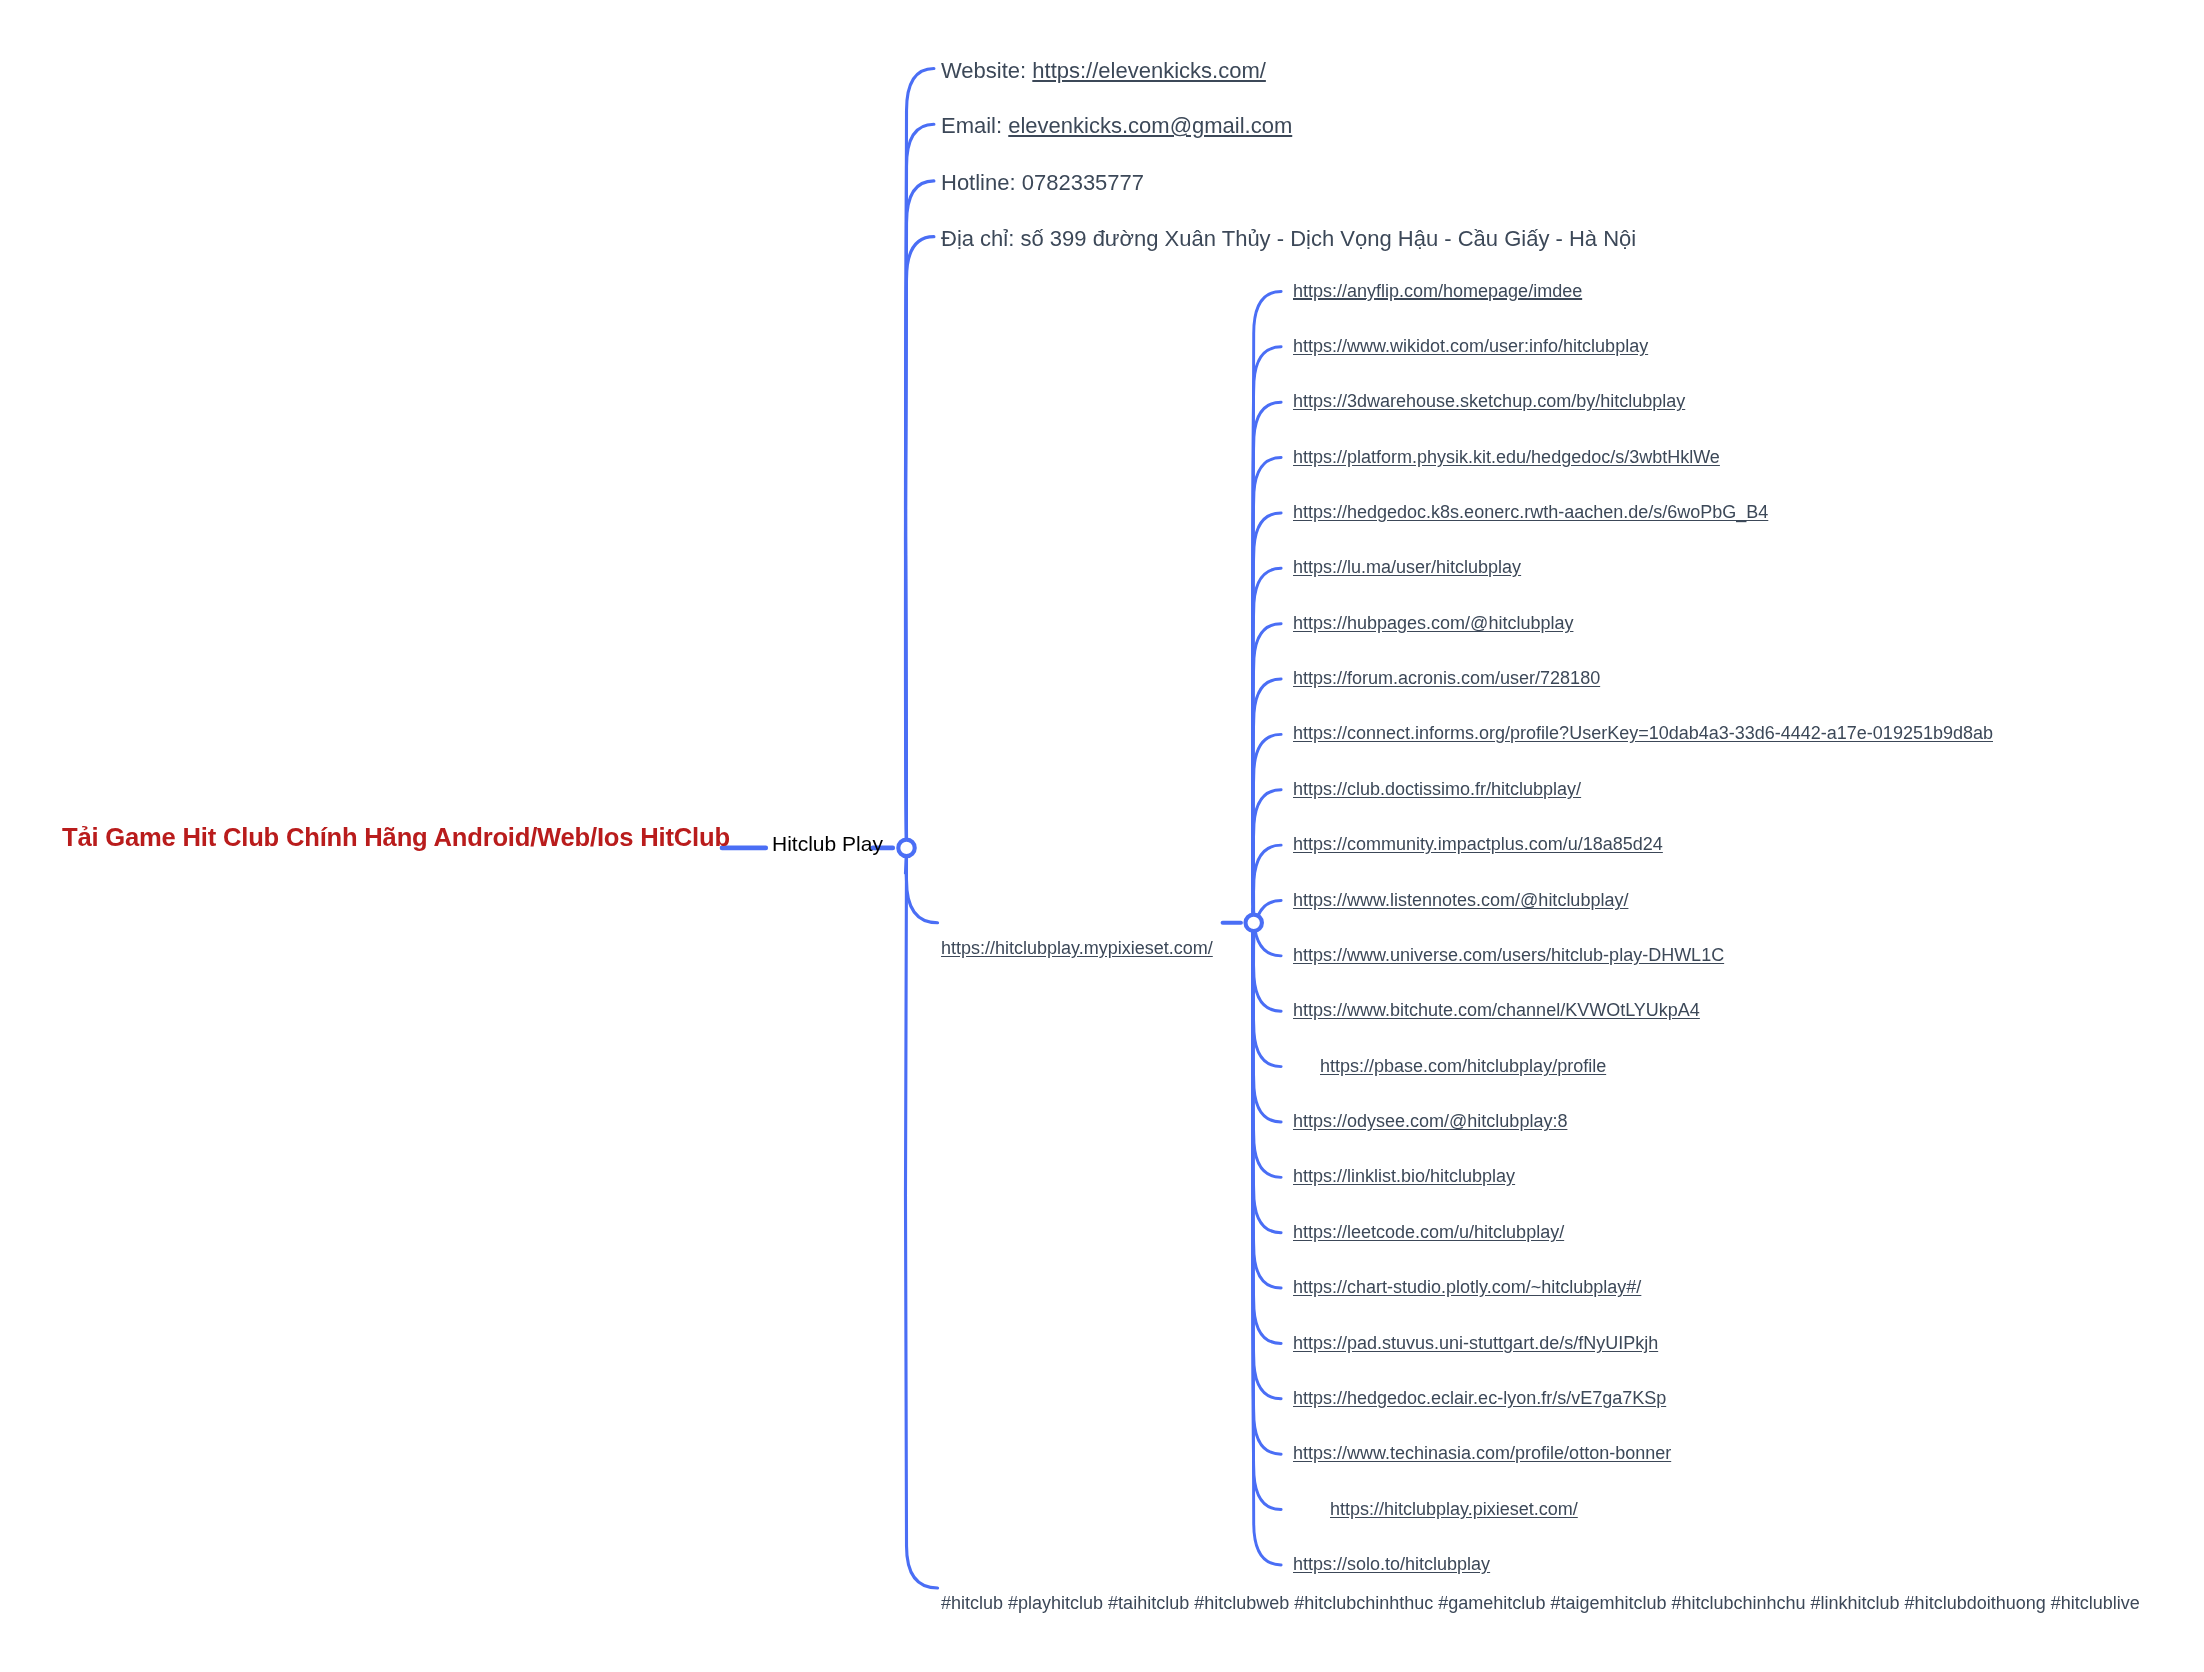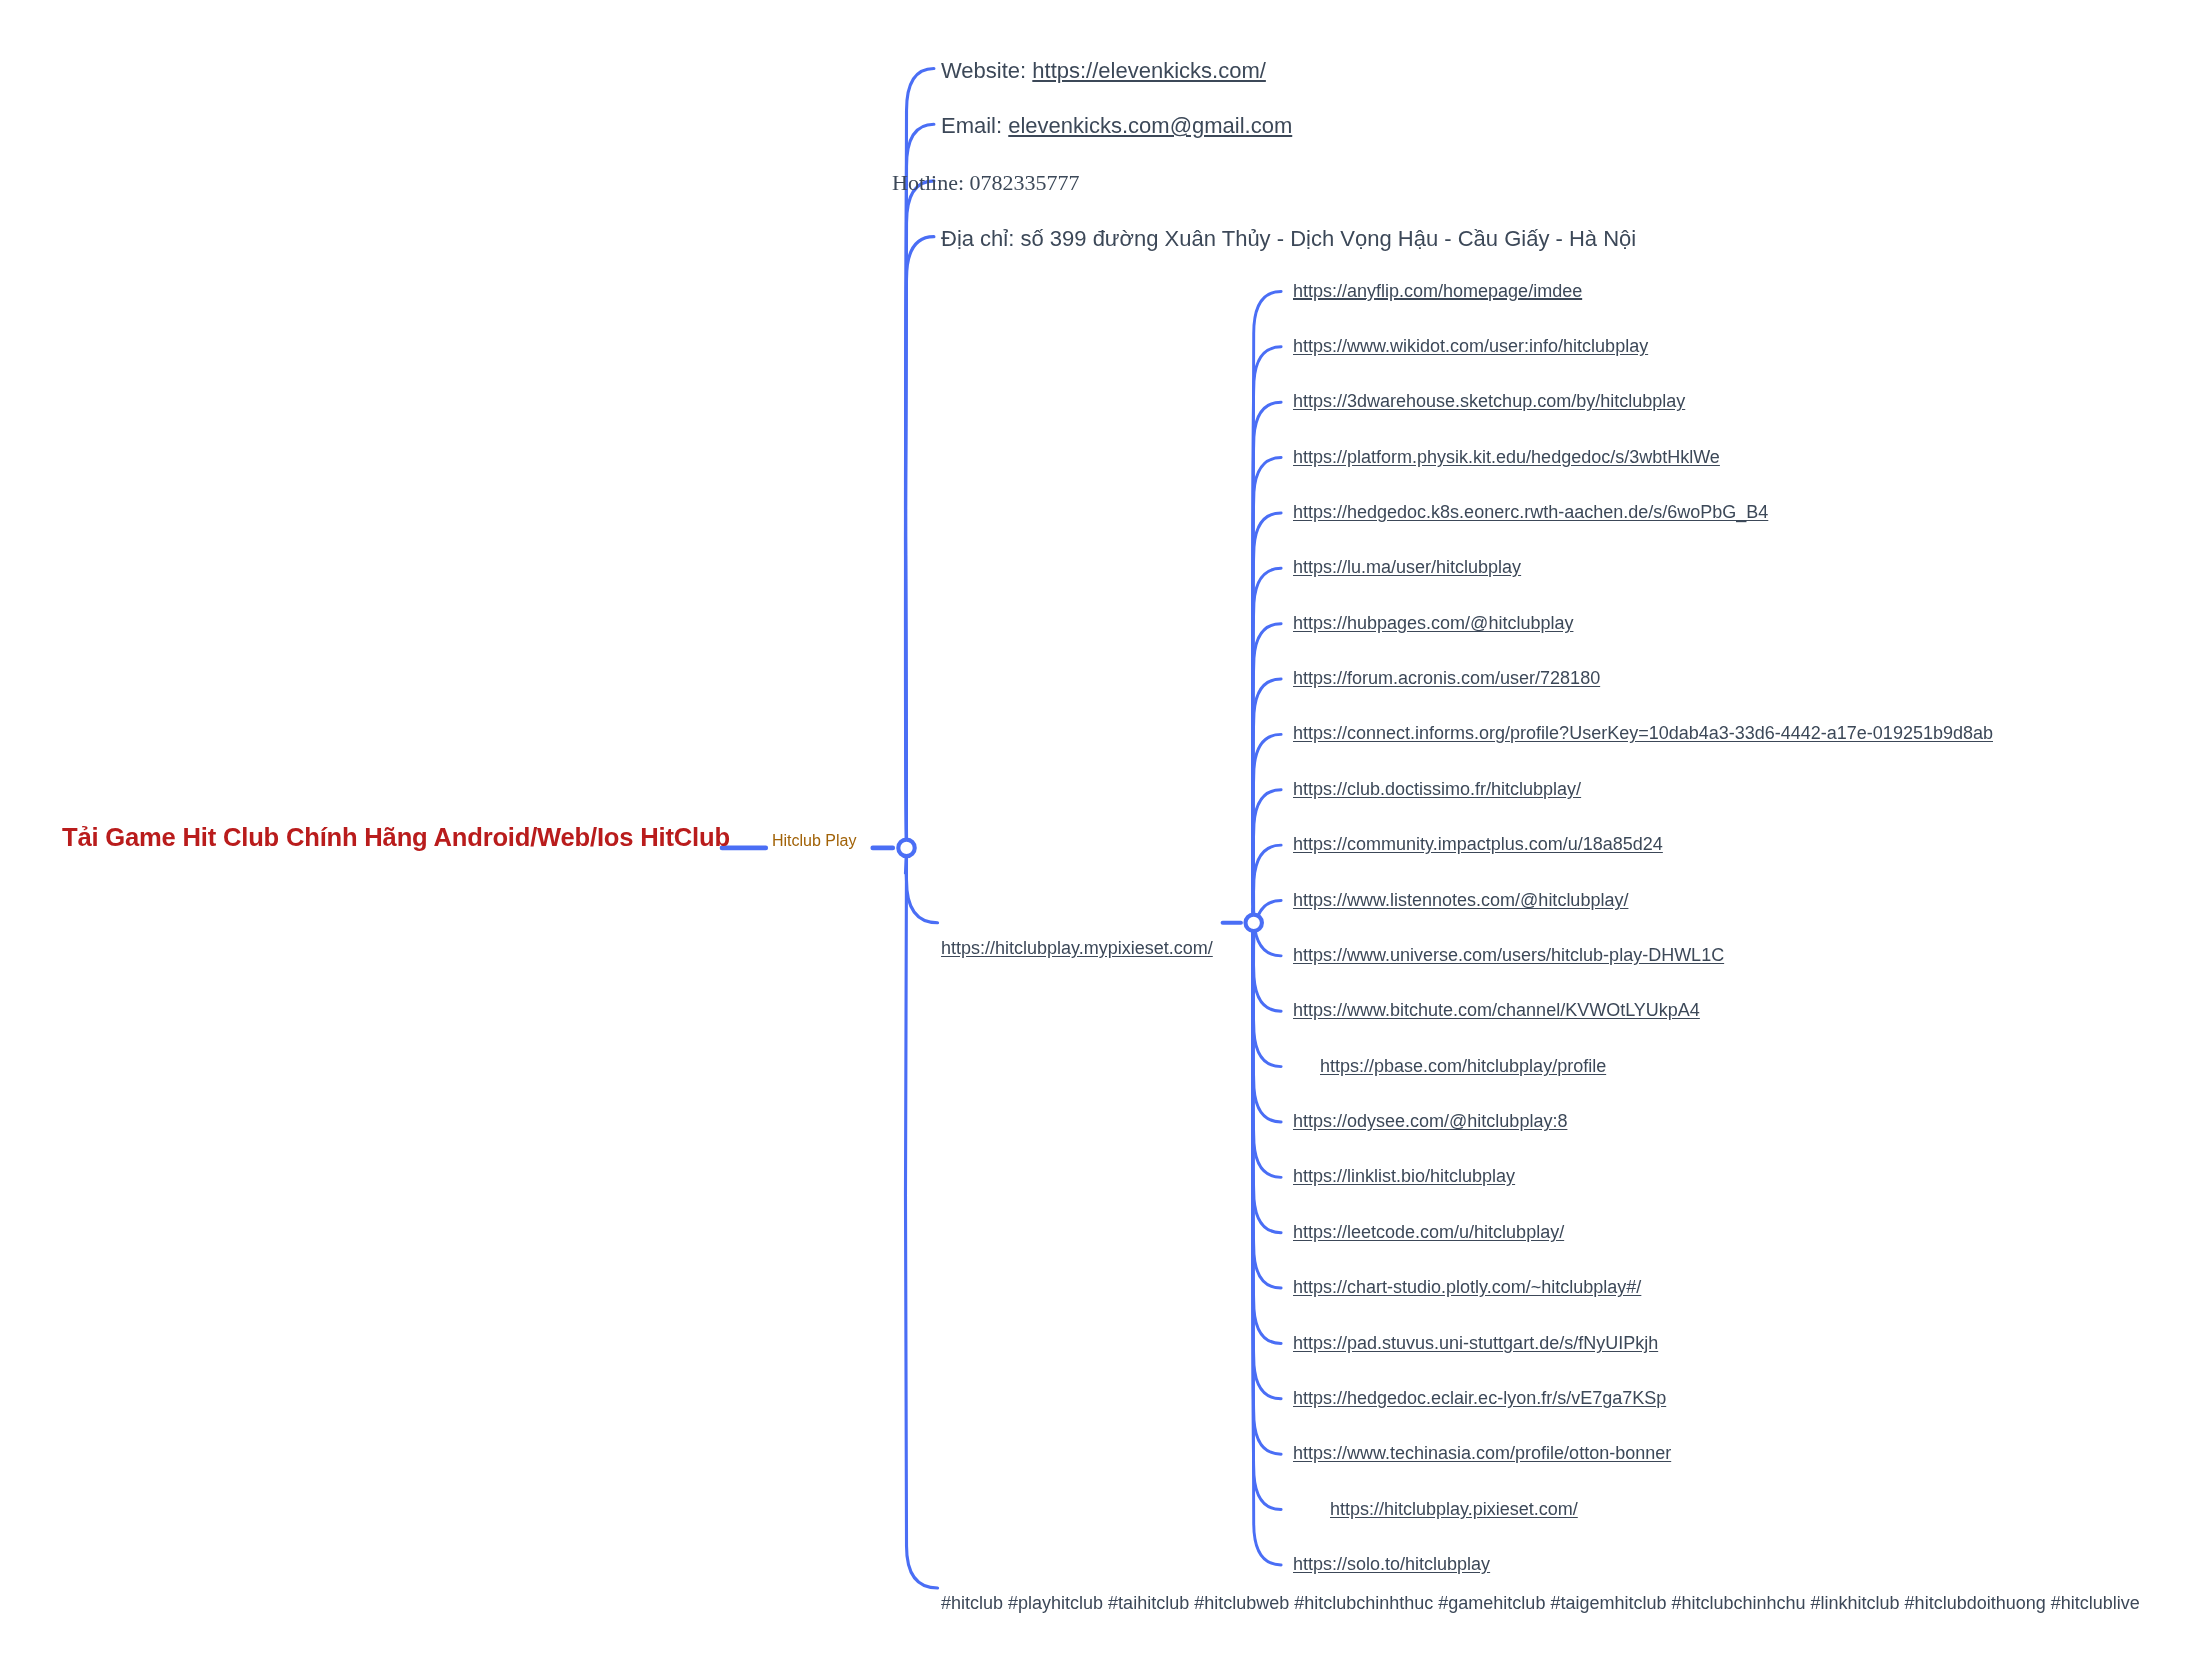--- a/index.html
+++ b/index.html
@@ -40,22 +40,22 @@
     font-size: 25.6px;
     font-weight: bold;
     letter-spacing: -0.2px;
     color: #b91c1c;
   }
 
   
   #l1-label {
     left: 772px;
     top: 831px;
-    font-size: 16px;
-    color: #a16207;
+    font-size: 21px;
+    color: #000000;
   }
 
   
   .l2 {
     font-size: 22px;
     color: #3c4858;
   }
   .l2 .lnk,
   .l3 .lnk,
   .l2-url .lnk {
@@ -140,21 +140,21 @@
 
   <div class="node-text" id="root-node">Tải Game Hit Club Chính Hãng Android/Web/Ios HitClub</div>
 
   <div class="node-text" id="l1-label">Hitclub Play</div>
 
   <div class="toggle-hit" id="l1-toggle" style="left:891px; top:832px;"></div>
 
   <div id="contacts-layer">
       <div class="node-text l2" style="left: 941px; top: 58px;"><span>Website: </span><span class="lnk">https://elevenkicks.com/</span></div>
       <div class="node-text l2" style="left: 941px; top: 113px;"><span>Email: </span><span class="lnk">elevenkicks.com@gmail.com</span></div>
-      <div class="node-text l2" style="left: 892px; top: 170px; font-family: Liberation Serif, serif;"><span>Hotline: 0782335777</span></div>
+      <div class="node-text l2" style="left: 941px; top: 170px;"><span>Hotline: 0782335777</span></div>
       <div class="node-text l2" style="left: 941px; top: 226px;"><span>Địa chỉ: số 399 đường Xuân Thủy - Dịch Vọng Hậu - Cầu Giấy - Hà Nội</span></div>
     </div>
 
   <div class="node-text l2-url" id="l2-url"><span class="lnk">https://hitclubplay.mypixieset.com/</span></div>
 
   <div class="toggle-hit" id="l2-toggle" style="left:1238px; top:907px;"></div>
 
   <div id="links-layer">
       <div class="node-text l3" style="left: 1293px; top: 281px; text-decoration: underline;"><span class="lnk">https://anyflip.com/homepage/imdee</span></div>
       <div class="node-text l3" style="left: 1293px; top: 336px;"><span class="lnk">https://www.wikidot.com/user:info/hitclubplay</span></div>

